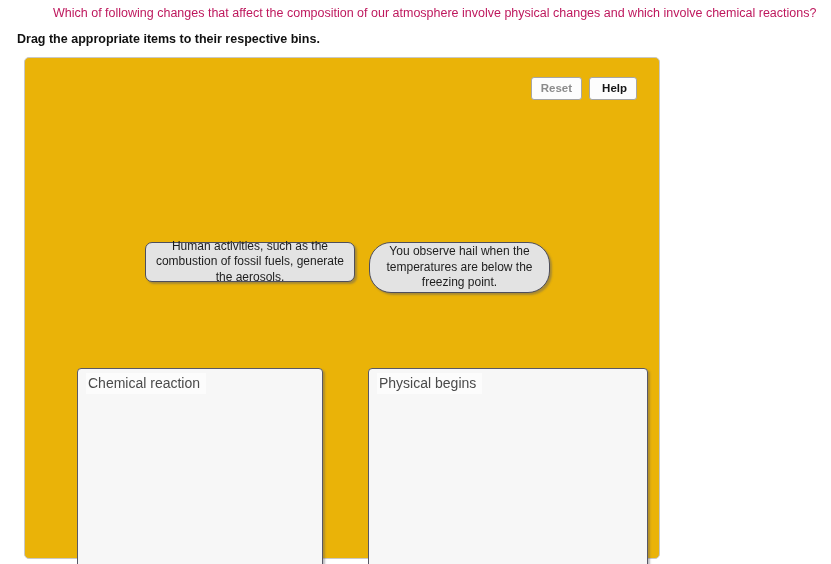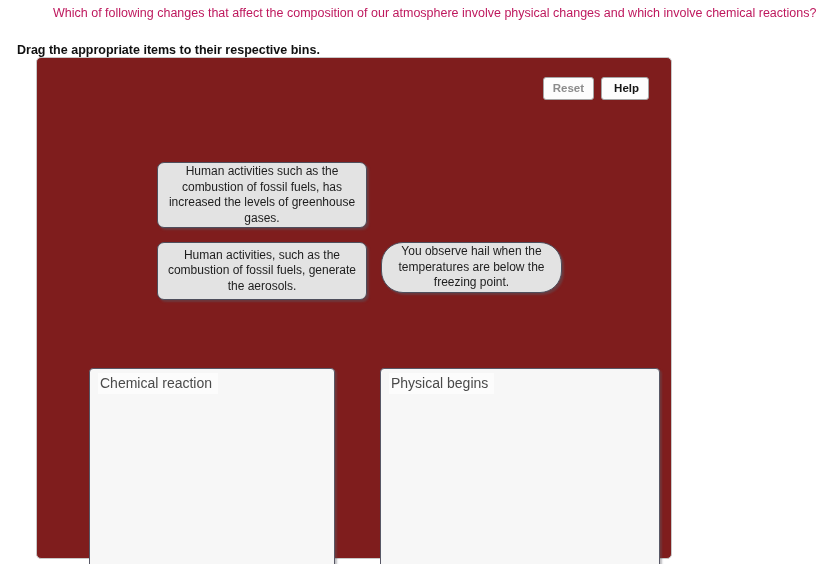--- a/index.html
+++ b/index.html
@@ -25,38 +25,38 @@
     font-size: 12.5px;
     line-height: 16px;
     color: #be185d;
     font-weight: normal;
     white-space: nowrap;
     margin-left: 36px;
   }
   #instruction-text {
     position: absolute;
     left: 17px;
-    top: 42px;
+    top: 31px;
     font-size: 12.5px;
     line-height: 16px;
     font-weight: bold;
     color: #111111;
     white-space: nowrap;
   }
 
   
   #activity-panel {
     position: absolute;
-    left: 36px;
+    left: 24px;
     top: 57px;
     width: 636px;
     height: 502px;
     border: 1px solid #c8c8c8;
     border-radius: 5px;
-    background: #7f1d1d;
+    background: #eab308;
     box-sizing: border-box;
   }
 
   
   #toolbar {
     position: absolute;
     right: 22px;
     top: 19px;
     display: flex;
     gap: 7px;
@@ -91,21 +91,21 @@
     font-size: 12px;
     line-height: 15.5px;
     color: #1d1d1d;
     padding: 5px 8px;
     cursor: move;
     user-select: none;
   }
 
   #item-0 { left: 120px; top: 104px; width: 210px; height: 66px; }
   #item-1 { left: 344px; top: 114px; width: 209px; height: 46px; }
-  #item-2 { left: 120px; top: 184px; width: 210px; height: 58px; }
+  #item-2 { left: 120px; top: 184px; width: 210px; height: 40px; }
   #item-3 { left: 344px; top: 184px; width: 181px; height: 51px; border-radius: 22px; }
   #item-4 { left: 232px; top: 249px; width: 209px; height: 51px; }
 
   
   .drop-bin {
     position: absolute;
     background: #f7f7f7;
     border: 1px solid #585866;
     border-radius: 4px;
     box-shadow: 2px 2px 2px rgba(90,90,100,0.40);
@@ -134,21 +134,20 @@
 <div id="question-text">Which of following changes that affect the composition of our atmosphere involve physical changes and which involve chemical reactions?</div>
 <div id="instruction-text">Drag the appropriate items to their respective bins.</div>
 
 <div id="activity-panel">
 
   <div id="toolbar">
     <button class="tool-button reset">Reset</button>
     <button class="tool-button help">Help</button>
   </div>
 
-  <div class="drag-item" id="item-0">Human activities such as the combustion of fossil fuels, has increased the levels of greenhouse gases.</div>
   <div class="drag-item" id="item-2">Human activities, such as the combustion of fossil fuels, generate the aerosols.</div>
   <div class="drag-item" id="item-3">You observe hail when the temperatures are below the freezing point.</div>
 
   <div class="drop-bin" id="bin-chemical">
     <div class="bin-label">Chemical reaction</div>
   </div>
 
   <div class="drop-bin" id="bin-physical">
     <div class="bin-label">Physical begins</div>
   </div>

